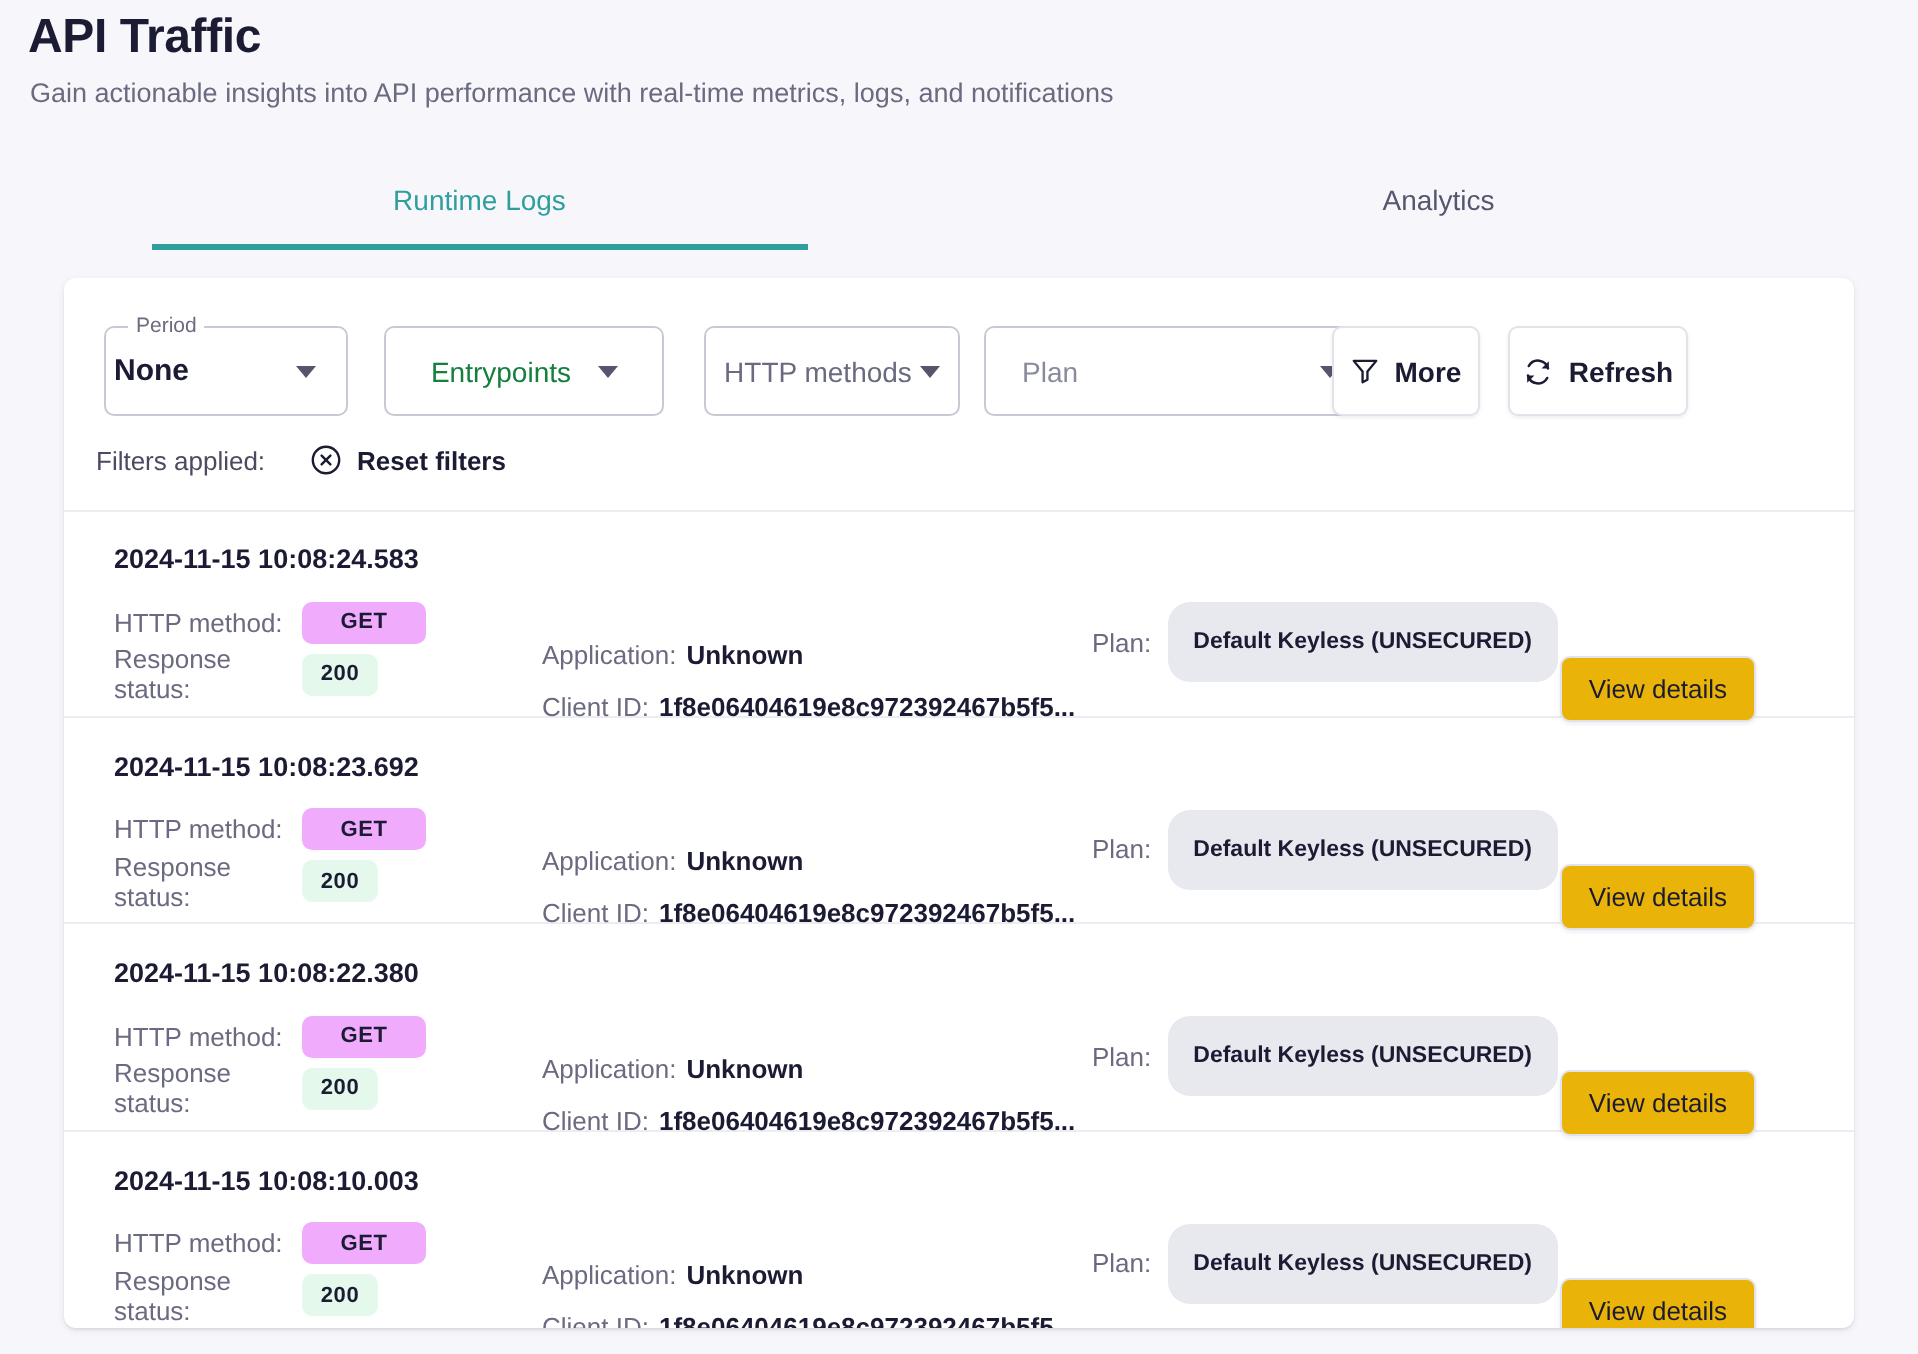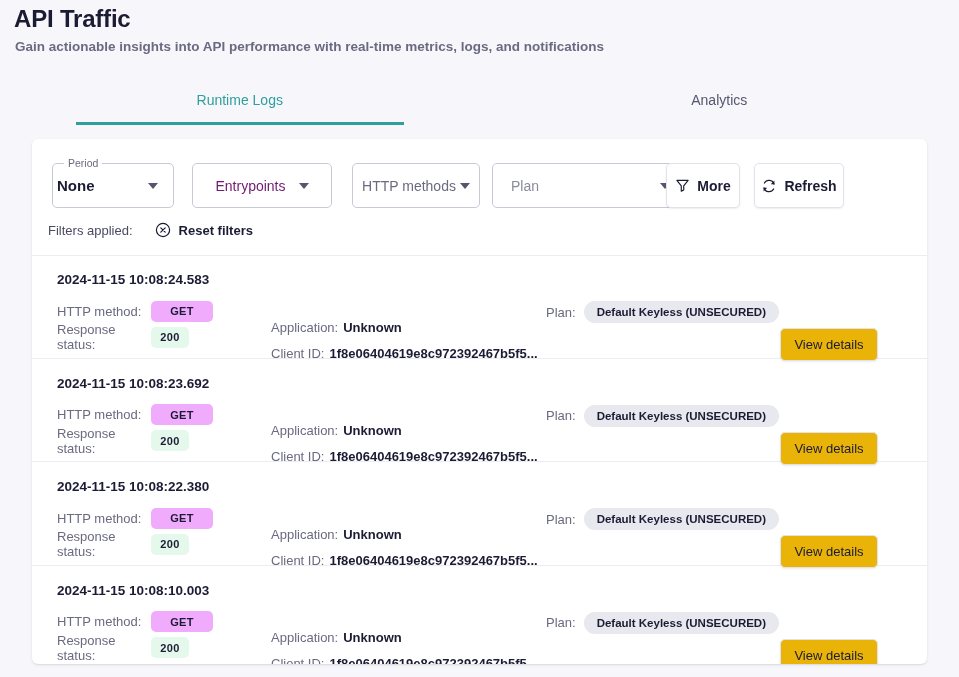--- a/index.html
+++ b/index.html
@@ -13,21 +13,21 @@
   .page { position: relative; width: 959px; height: 677px; background: #f7f7fb; }
 
   
   .page-title {
     position: absolute; left: 14px; top: 5px;
     font-size: 24px; font-weight: bold; color: #1b1b34;
     letter-spacing: -0.2px;
   }
   .page-subtitle {
     position: absolute; left: 15px; top: 39px;
-    font-size: 13.5px; color: #6a6a80; font-weight: bold;
+    font-size: 13.5px; color: #6a6a80;
   }
 
   
   .tabs {
     position: absolute; left: 0; top: 83px; width: 959px; height: 38px;
     display: flex;
   }
   .tab {
     flex: 1 1 0; text-align: center; font-size: 14px; color: #56566e;
     position: relative; padding-top: 9px; cursor: pointer;
@@ -58,21 +58,21 @@
     position: absolute; top: -7px; left: 11px; padding: 0 4px;
     background: #fff; font-size: 10.5px; color: #6a6a80;
   }
   .sel-period { left: 20px; width: 122px; }
   .sel-period .val {
     margin-left: 4px; font-size: 15px; color: #1b1b34; font-weight: bold;
   }
   .sel-period .caret { position: absolute; right: 15px; }
 
   .sel-entry { left: 160px; width: 140px; justify-content: center; }
-  .sel-entry .val { font-size: 14px; color: #701a75; }
+  .sel-entry .val { font-size: 14px; color: #15803d; }
   .sel-entry .caret { margin-left: 13px; }
 
   .sel-http { left: 320px; width: 128px; justify-content: center; }
   .sel-http .val { font-size: 14px; color: #6a6a80; }
   .sel-http .caret { margin-left: 4px; }
 
   .sel-plan { left: 460px; width: 194px; }
   .sel-plan .val { margin-left: 18px; font-size: 14px; color: #8a8a9e; }
   .sel-plan .caret { position: absolute; right: 15px; }
 
@@ -126,21 +126,21 @@
     border-radius: 5px; font-size: 11px; font-weight: bold;
     letter-spacing: 0.3px; color: #1b1b34;
   }
   .badge-method { width: 62px; height: 21px; background: #f0abfc; }
   .badge-status { width: 38px; height: 21px; background: #e5f8ec; }
 
   .col-mid .kv { height: 26px; }
   .v { font-size: 13px; font-weight: bold; color: #1b1b34; margin-left: 5px; }
 
   .badge-plan {
-    height: 22px; padding: 0 13px; border-radius: 11px;
+    height: 40px; padding: 0 13px; border-radius: 11px;
     background: #e8e8ef; font-size: 11.5px; font-weight: bold; color: #1b1b34;
     display: inline-flex; align-items: center;
   }
 
   .btn-view {
     position: absolute; right: 0; top: -4px;
     width: 98px; height: 33px; background: #eab308;
     border: 1px solid #e2e2ea; border-radius: 5px;
     display: flex; align-items: center; justify-content: center;
     font-size: 13px; font-weight: normal; color: #1b1b34; cursor: pointer;

